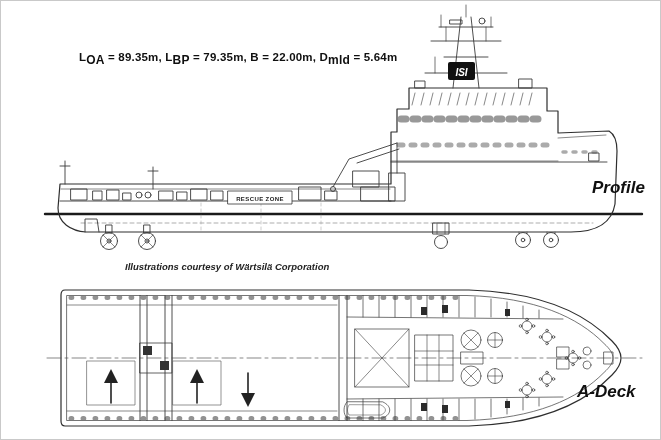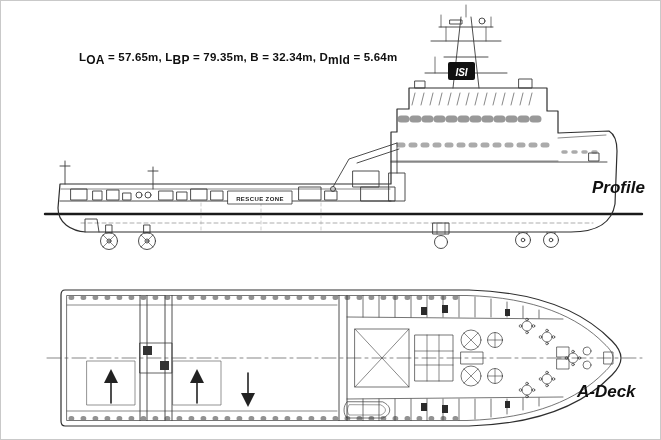--- a/index.html
+++ b/index.html
@@ -25,21 +25,21 @@
     position:absolute;left:124px;top:260px;
     font-style:italic;font-weight:bold;font-size:9.5px;color:#222;white-space:nowrap;
   }
 </style>
 </head>
 <body>
 
 <div class="canvas">
 
   <div class="dims">
-    <span>L</span><sub>OA</sub><span> = 57.65m, L</span><sub>BP</sub><span> = 79.35m, B = 32.34m, D</span><sub>mld</sub><span> = 5.64m</span>
+    <span>L</span><sub>OA</sub><span> = 89.35m, L</span><sub>BP</sub><span> = 79.35m, B = 22.00m, D</span><sub>mld</sub><span> = 5.64m</span>
   </div>
 
   <svg class="profile-svg" width="661" height="278" viewBox="0 0 661 278">
     <g fill="none" stroke="#3a3a3a" stroke-width="0.9" stroke-linecap="round" stroke-linejoin="round">
 
       <line x1="44" y1="213" x2="641" y2="213" stroke="#1a1a1a" stroke-width="2.4"></line>
 
       <path stroke-width="1.2" stroke="#2e2e2e" d="M59,183 L57,207 C57,222 70,230 85,231 L570,231 C597,231 611,221 614,203 L616,150 C616,140 613,133 608,130 L557,132 L557,110 L546,110 L546,87 L408,87 L408,108 L396,108 L396,131 L390,131 L390,183 Z"></path>
 
       <g>
@@ -137,20 +137,21 @@
           <path d="M546,231 V233 M554,231 V233" stroke-width="0.6"></path>
           <circle cx="550" cy="239" r="7.5"></circle>
           <circle cx="550" cy="239" r="1.8"></circle>
         </g>
       </g>
     </g>
   </svg>
 
   <div class="view-label profile-label">Profile</div>
 
+  <div class="credit">Illustrations courtesy of Wärtsilä Corporation</div>
 
   <svg class="deck-svg" width="661" height="162" viewBox="0 0 661 162">
     <g fill="none" stroke="#3a3a3a" stroke-width="0.9" stroke-linecap="round" stroke-linejoin="round">
 
       <path stroke-width="1.2" stroke="#2e2e2e" d="M64,11 L468,11 C540,13 584,34 611,62 C617,68 620,73 620,79 C620,85 617,90 611,96 C584,124 540,145 468,147 L64,147 C61,147 60,145 60,142 L60,16 C60,13 61,11 64,11 Z"></path>
       <path stroke-width="0.7" d="M66,16.5 L466,16.5 C534,18.5 577,38 603,64.5 C609,70 612,74.5 612,79 C612,83.5 609,88 603,93.5 C577,120 534,139.5 466,141.5 L66,141.5 Z"></path>
 
       <line x1="46" y1="79" x2="641" y2="79" stroke="#555" stroke-width="0.7" stroke-dasharray="14 4 3 4"></line>
 
       <line x1="70" y1="18.5" x2="460" y2="18.5" stroke="#777" stroke-width="5" stroke-dasharray="0.8 11.2" opacity="0.8"></line>

